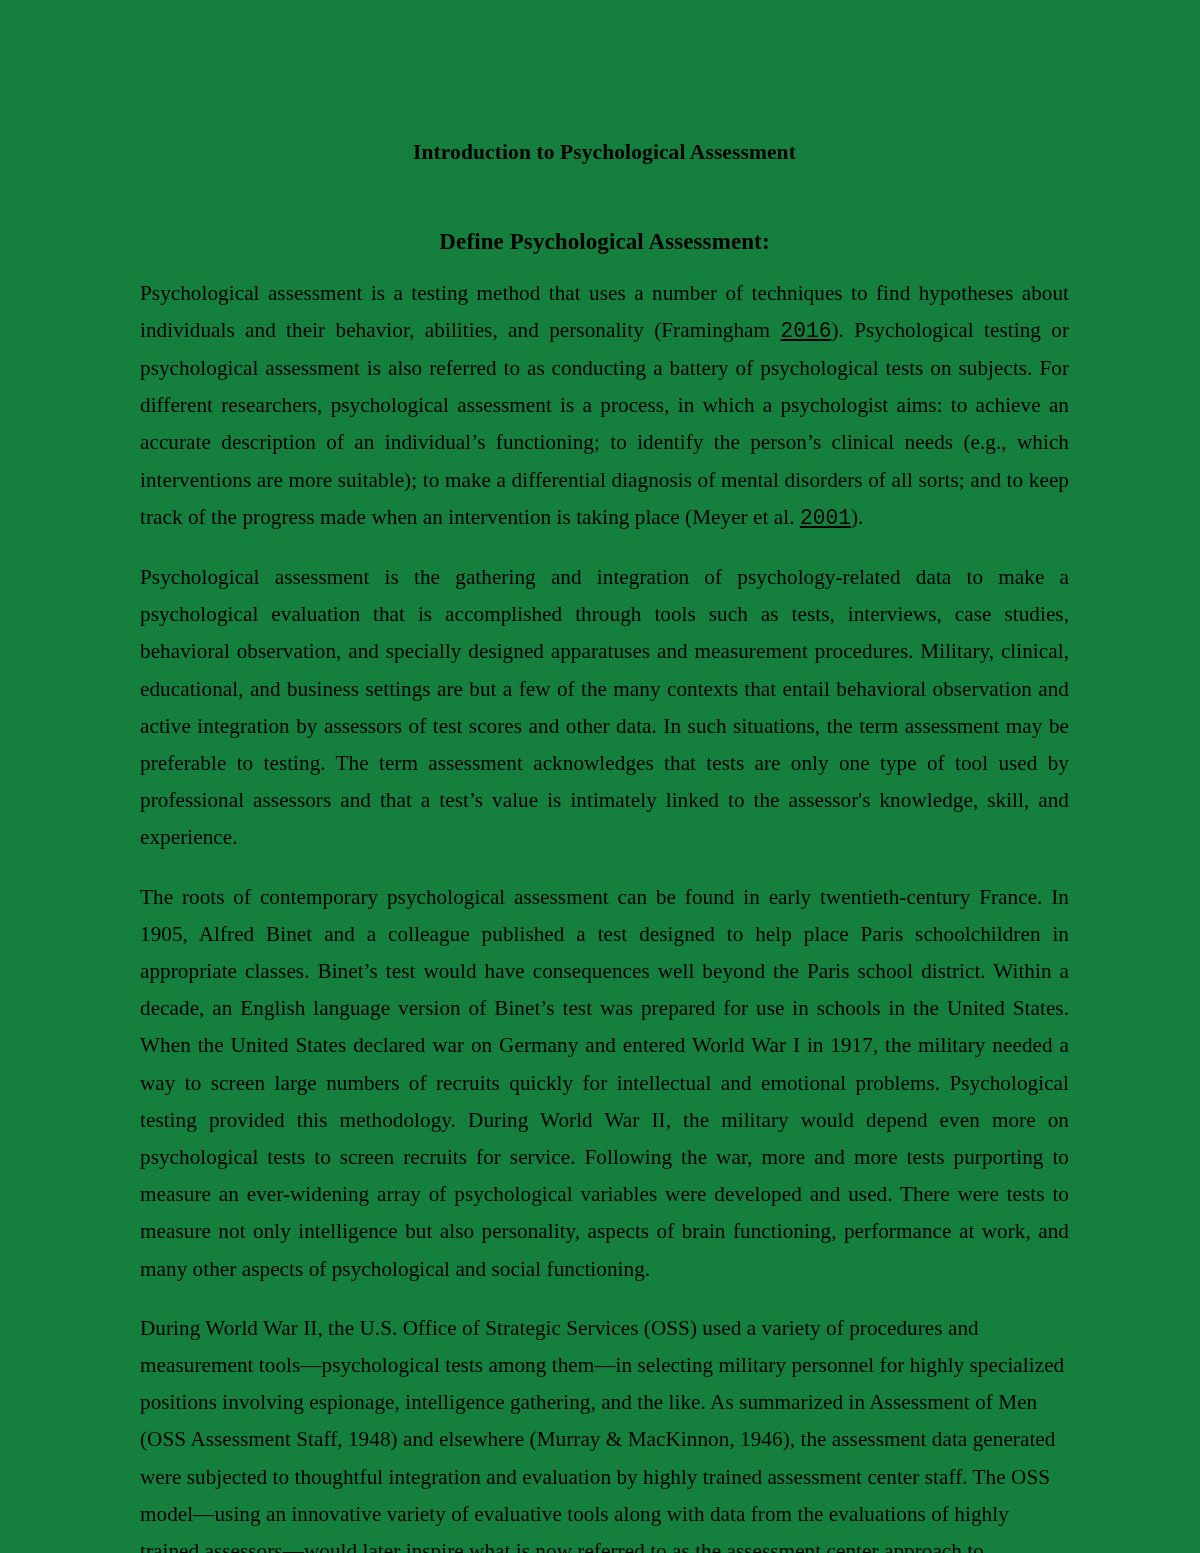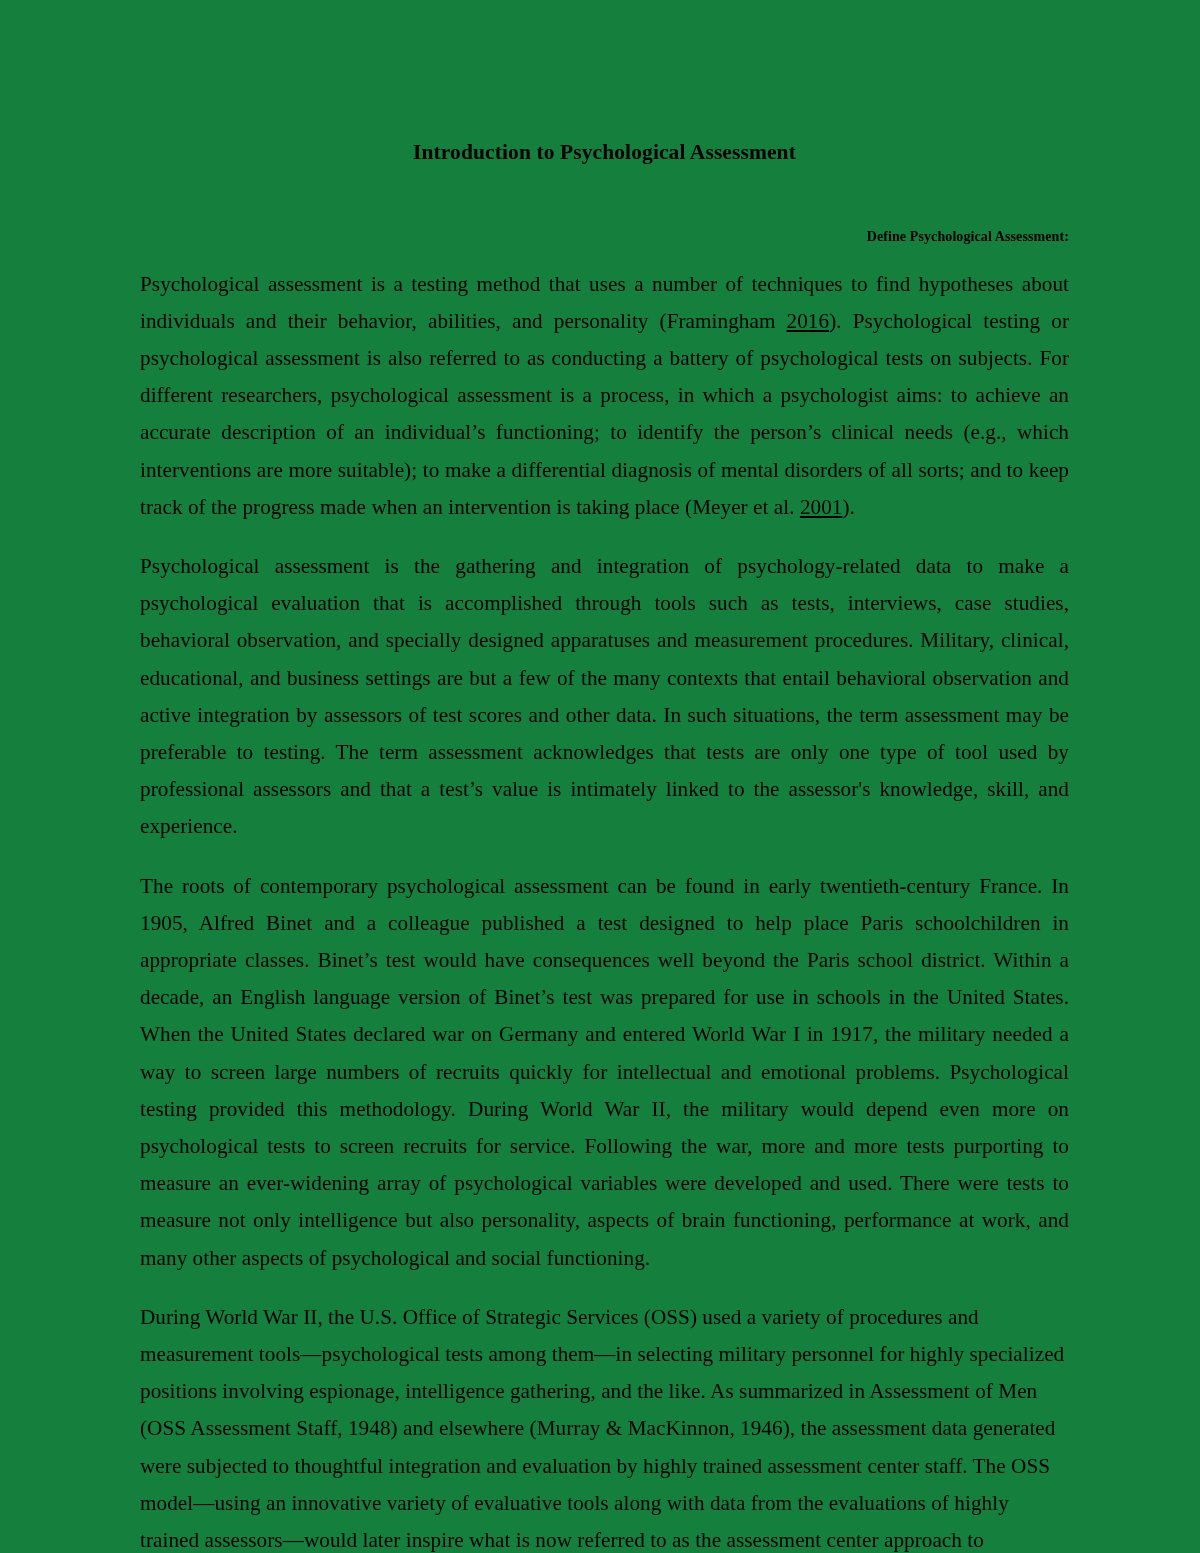--- a/index.html
+++ b/index.html
@@ -31,42 +31,43 @@
     text-align: center;
     font-weight: bold;
     font-size: 21.5px;
     line-height: 1.0;
     margin: 0;
     padding-top: 142px;
     letter-spacing: 0.1px;
   }
   .section-heading {
     font-weight: bold;
-    font-size: 14px;
+    font-size: 23px;
     line-height: 1.0;
     margin: 0;
     padding-top: 66px;
-    text-align: right;
+    text-align: center;
     letter-spacing: 0.1px;
   }
   p.body-par {
     font-size: 21.2px;
     line-height: 37.2px;
     margin: 0;
     padding-top: 22px;
     text-align: justify;
     text-justify: inter-word;
     letter-spacing: 0.05px;
   }
   p.body-par.ragged {
     text-align: left;
   }
   .cite-link {
     text-decoration: underline;
     text-underline-offset: 2px;
+    font-family: Liberation Mono, monospace;
   }
 </style>
 </head>
 <body>
 
 <div class="page">
   <div class="content">
 
     <h1 class="doc-title">Introduction to Psychological Assessment</h1>
 

